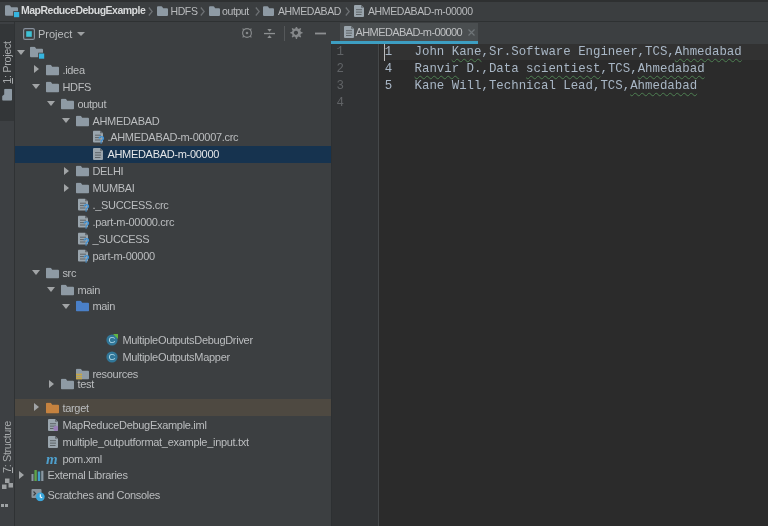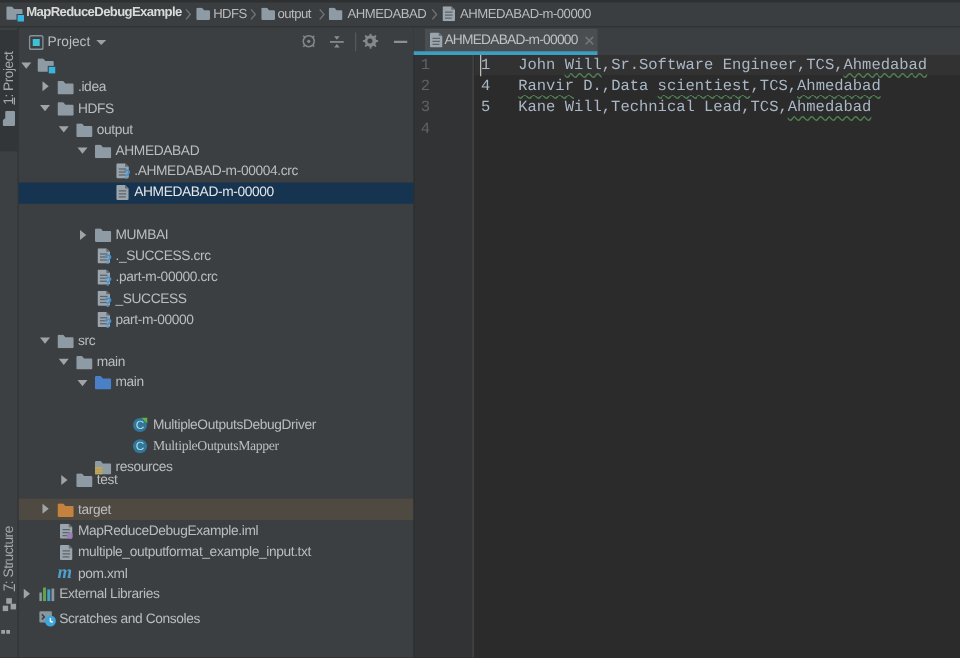--- a/index.html
+++ b/index.html
@@ -210,33 +210,42 @@
       <span class="ticon" style="left:78px;">
         <svg width="13" height="13" viewBox="0 0 13 13" style="">
           <path d="M0 1 Q0 0 1 0 L7 0 L10 2.8 L10 11 Q10 12 9 12 L1 12 Q0 12 0 11 Z" fill="#9AA5AD"></path>
           <rect x="2" y="4.2" width="6" height="1" fill="#5E6468"></rect>
           <rect x="2" y="6.6" width="6" height="1" fill="#5E6468"></rect>
           <rect x="2" y="9" width="5.5" height="1" fill="#5E6468"></rect>
           <path d="M7 0 L7 2.8 L10 2.8 Z" fill="#656B70"></path>
           <text x="5" y="13" font-family="Liberation Sans" font-size="11" font-weight="bold" fill="#3F92D6">?</text>
         </svg>
       </span>
-      <span class="txt" style="left:92.4px;">.AHMEDABAD-m-00004.crc</span>
+      <span class="txt" style="left:92.4px;">.AHMEDABAD-m-00007.crc</span>
     </div>
 <div class="trow" style="top:123.9px;background:#16334F;">
       <span class="ticon" style="left:78px;">
         <svg width="10" height="12" viewBox="0 0 10 12" style="">
           <path d="M0 1 Q0 0 1 0 L7 0 L10 2.8 L10 11 Q10 12 9 12 L1 12 Q0 12 0 11 Z" fill="#9AA5AD"></path>
           <rect x="2" y="4.2" width="6" height="1" fill="#5E6468"></rect>
           <rect x="2" y="6.6" width="6" height="1" fill="#5E6468"></rect>
           <rect x="2" y="9" width="5.5" height="1" fill="#5E6468"></rect>
           <path d="M7 0 L7 2.8 L10 2.8 Z" fill="#656B70"></path>
         </svg>
       </span>
       <span class="txt" style="left:92.4px;color:#E4E6E8;">AHMEDABAD-m-00000</span>
+    </div>
+<div class="trow" style="top:140.8px;">
+      <div class="arr-r" style="left:48.5px;"></div>
+      <span class="ticon" style="left:61px;">
+        <svg width="13" height="11" viewBox="0 0 13 11" style="">
+          <path d="M0 2.2 L0 10 Q0 11 1 11 L12 11 Q13 11 13 10 L13 3.2 Q13 2.2 12 2.2 L6.2 2.2 L5 0.6 Q4.7 0.2 4.2 0.2 L1 0.2 Q0 0.2 0 1.2 Z" fill="#8E9AA4"></path>
+        </svg>
+      </span>
+      <span class="txt" style="left:77.4px;">DELHI</span>
     </div>
 <div class="trow" style="top:157.7px;">
       <div class="arr-r" style="left:48.5px;"></div>
       <span class="ticon" style="left:61px;">
         <svg width="13" height="11" viewBox="0 0 13 11" style="">
           <path d="M0 2.2 L0 10 Q0 11 1 11 L12 11 Q13 11 13 10 L13 3.2 Q13 2.2 12 2.2 L6.2 2.2 L5 0.6 Q4.7 0.2 4.2 0.2 L1 0.2 Q0 0.2 0 1.2 Z" fill="#8E9AA4"></path>
         </svg>
       </span>
       <span class="txt" style="left:77.4px;">MUMBAI</span>
     </div>
@@ -329,21 +338,21 @@
       </span>
       <span class="txt" style="left:107.4px;">MultipleOutputsDebugDriver</span>
     </div>
 <div class="trow" style="top:326.7px;">
       <span class="ticon" style="left:91px;">
         <svg width="12" height="12" viewBox="0 0 12 12" style="">
           <circle cx="6" cy="6" r="5.6" fill="#317799"></circle>
           <text x="2.6" y="9.4" font-family="Liberation Sans" font-size="9.5" fill="#B5DCEA">C</text>
         </svg>
       </span>
-      <span class="txt" style="left:107.4px;font-family:Liberation Serif, serif;">MultipleOutputsMapper</span>
+      <span class="txt" style="left:107.4px;">MultipleOutputsMapper</span>
     </div>
 <div class="trow" style="top:343.6px;">
       <span class="ticon" style="left:61px;">
         <svg width="13" height="11" viewBox="0 0 13 11" style="">
           <path d="M0 2.2 L0 10 Q0 11 1 11 L12 11 Q13 11 13 10 L13 3.2 Q13 2.2 12 2.2 L6.2 2.2 L5 0.6 Q4.7 0.2 4.2 0.2 L1 0.2 Q0 0.2 0 1.2 Z" fill="#8E9AA4"></path>
           <rect x="0" y="5.2" width="6" height="1.5" fill="#C9A842"></rect>
           <rect x="0" y="7.4" width="6" height="1.5" fill="#C9A842"></rect>
           <rect x="0" y="9.6" width="6" height="1.5" fill="#C9A842"></rect>
         </svg>
       </span>
@@ -444,16 +453,16 @@
   </div>
 <div id="editor">
   <div id="gutter"></div>
   <div style="position:absolute;left:0;top:0;width:1px;height:482px;background:#2D3032;"></div>
   <div id="caretrow"></div>
   <div class="lnum" style="top:-0.2px;">1</div>
   <div class="lnum" style="top:17.0px;">2</div>
   <div class="lnum" style="top:34.2px;">3</div>
   <div class="lnum" style="top:51.4px;">4</div>
   <div id="caret"></div>
-  <div class="cline" style="top:-0.2px;">1   John <span class="sq">Will</span>,Sr.Software Engineer,TCS,<span class="sq">Ahmedabad</span></div>
+  <div class="cline" style="top:-0.2px;">1   John <span class="sq">Kane</span>,Sr.Software Engineer,TCS,<span class="sq">Ahmedabad</span></div>
   <div class="cline" style="top:17.0px;">4   <span class="sq">Ranvir</span> D.,Data <span class="sq">scientiest</span>,TCS,<span class="sq">Ahmedabad</span></div>
   <div class="cline" style="top:34.2px;">5   Kane Will,Technical Lead,TCS,<span class="sq">Ahmedabad</span></div>
 </div>
 
 </body></html>

